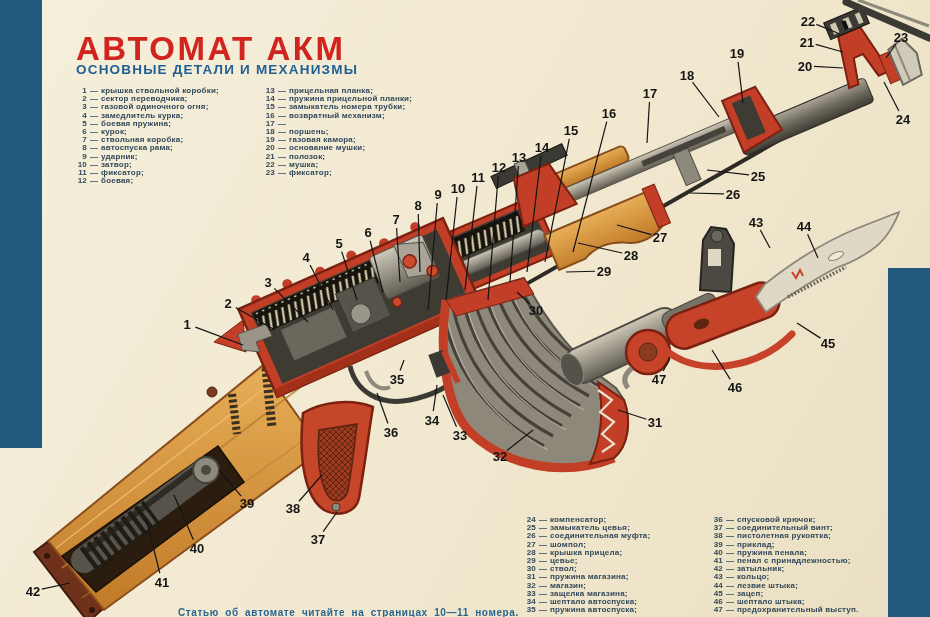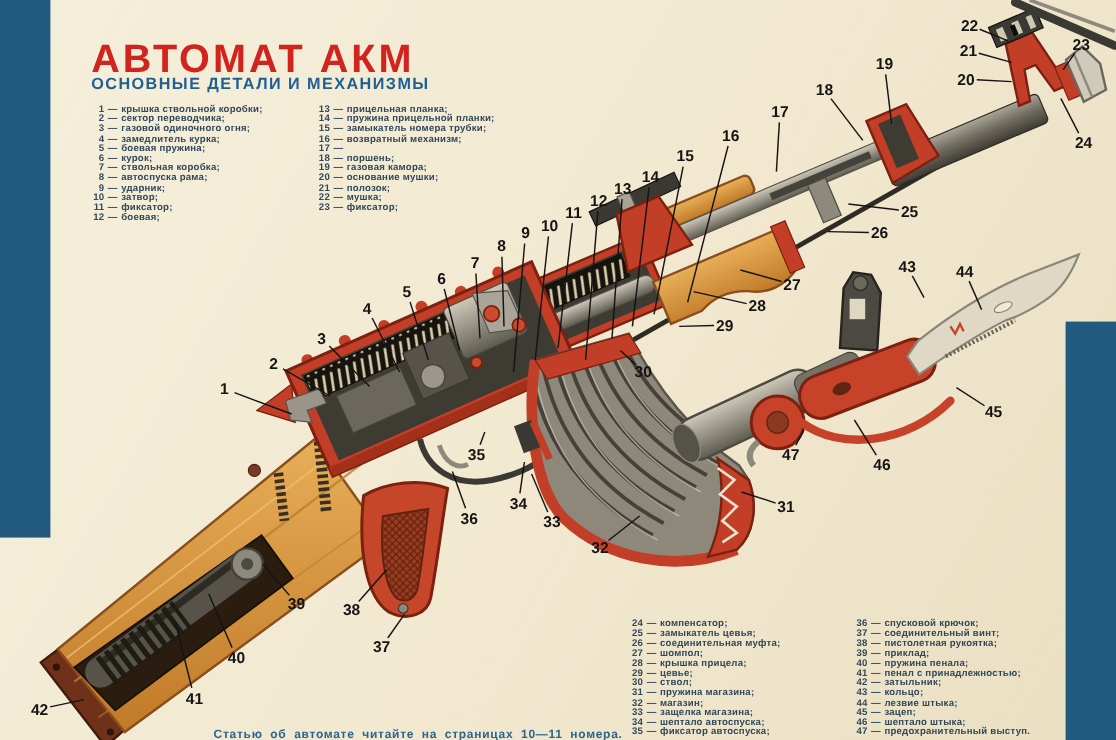--- a/index.html
+++ b/index.html
@@ -468,21 +468,21 @@
         <span class="txt">защелка магазина;</span>
       </div>
       <div class="row">
         <span class="num">34</span>
         <span class="dash">—</span>
         <span class="txt">шептало автоспуска;</span>
       </div>
       <div class="row">
         <span class="num">35</span>
         <span class="dash">—</span>
-        <span class="txt">фиксатор автоспуска;</span>
+        <span class="txt">пружина автоспуска;</span>
       </div>
     </div>
   <div class="parts-list list-br">
       <div class="row">
         <span class="num">36</span>
         <span class="dash">—</span>
         <span class="txt">спусковой крючок;</span>
       </div>
       <div class="row">
         <span class="num">37</span>

